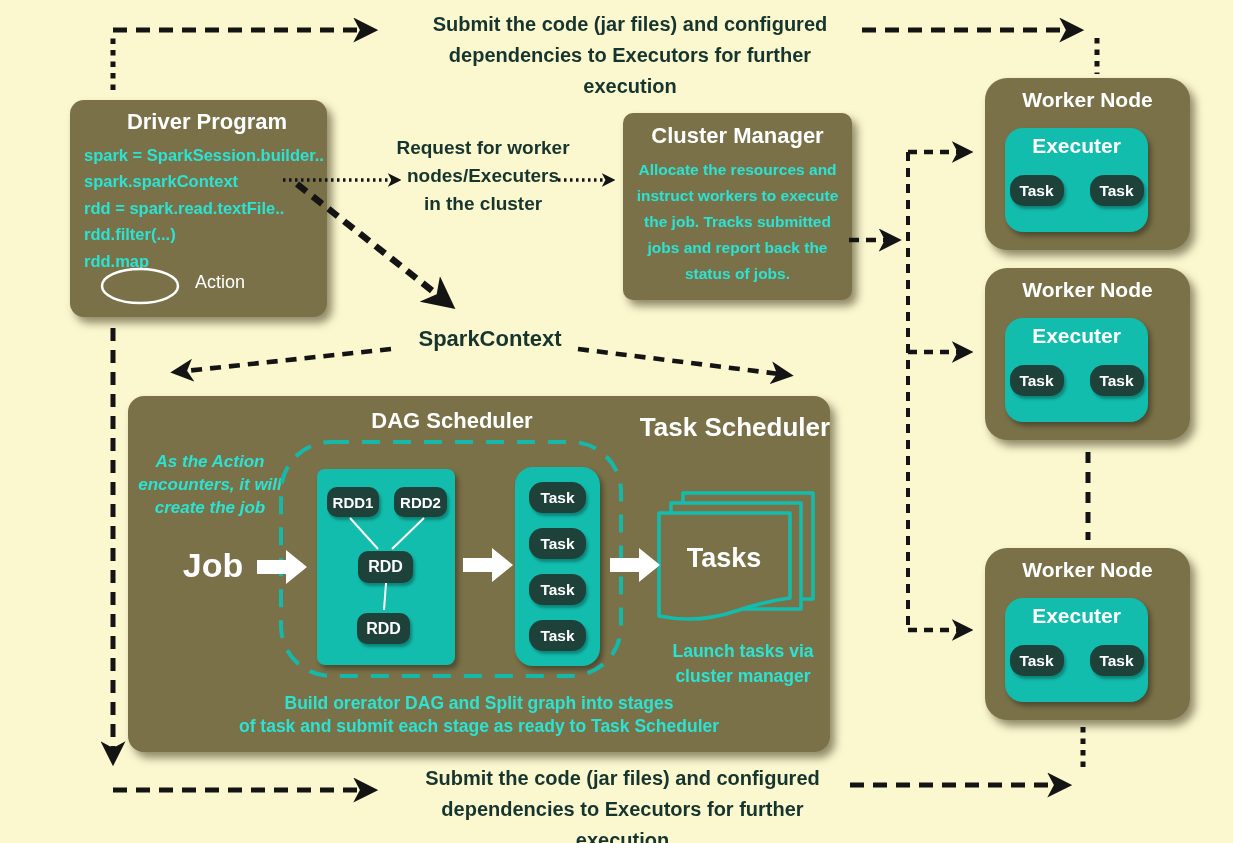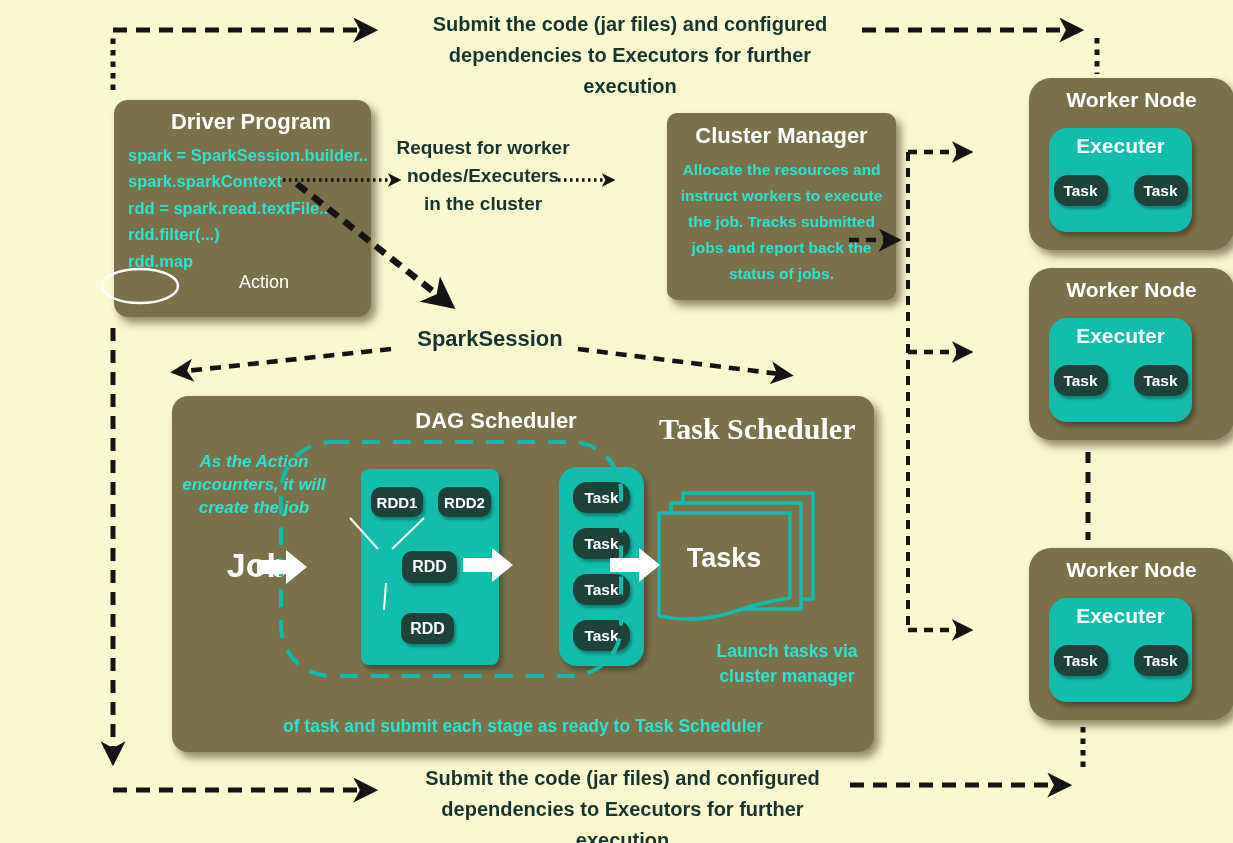--- a/index.html
+++ b/index.html
@@ -1,20 +1,20 @@
 <!DOCTYPE html>
 <html><head>
 <meta charset="utf-8">
 <style>
   html,body{margin:0;padding:0;background:#FBF7CF;}
   #canvas{position:relative;width:1233px;height:843px;background:#FBF7CF;
           font-family:"Liberation Sans",sans-serif;overflow:hidden;}
   .abs{position:absolute;}
   .box{position:absolute;background:#7A7148;border-radius:14px;
-       box-shadow:5px 6px 8px rgba(55,48,18,.55);margin-left:44px;}
+       box-shadow:5px 6px 8px rgba(55,48,18,.55);}
   .banner{position:absolute;color:#16352E;font-weight:bold;font-size:20px;
           line-height:31px;text-align:center;}
   .boxtitle{position:absolute;left:0;right:0;text-align:center;color:#fff;font-weight:bold;}
   .cyan{color:#2BE3D3;font-weight:bold;}
   .tealbox{position:absolute;background:#12BDAE;border-radius:8px;
            box-shadow:3px 4px 5px rgba(0,0,0,.35);}
   .pill{background:#1E423A;color:#fff;font-weight:bold;border-radius:14px;
         display:flex;align-items:center;justify-content:center;
         box-shadow:2px 3px 3px rgba(0,0,0,.3);}
   .pill.abs{position:absolute;}
@@ -54,25 +54,25 @@
     <span>Request for worker</span><br>
     <span>nodes/Executers</span><br>
     <span>in the cluster</span>
   </div>
 
   <div class="box" style="left:623px;top:113px;width:229px;height:187px;border-radius:10px;">
     <div class="boxtitle" style="top:10px;font-size:22px;">Cluster Manager</div>
     <div class="cyan abs" style="left:11px;right:11px;top:44px;text-align:center;font-size:15.5px;line-height:26px;">Allocate the resources and instruct workers to execute the job. Tracks submitted jobs and report back the status of jobs.</div>
   </div>
 
-  <div class="abs" style="left:400px;top:326px;width:180px;text-align:center;color:#16352E;font-weight:bold;font-size:22px;">SparkSession</div>
+  <div class="abs" style="left:400px;top:326px;width:180px;text-align:center;color:#16352E;font-weight:bold;font-size:22px;">SparkContext</div>
 
   <div class="box" style="left:128px;top:396px;width:702px;height:356px;border-radius:16px;">
     <div class="abs" style="left:204px;top:12px;width:240px;text-align:center;color:#fff;font-weight:bold;font-size:22px;">DAG Scheduler</div>
-    <div class="abs" style="left:487px;top:16px;width:240px;color:#fff;font-weight:bold;font-size:30px;font-family:Liberation Serif, serif;">Task Scheduler</div>
+    <div class="abs" style="left:487px;top:16px;width:240px;text-align:center;color:#fff;font-weight:bold;font-size:26px;">Task Scheduler</div>
 
     <div class="cyan abs" style="left:2px;top:54px;width:160px;text-align:center;font-size:17px;line-height:23px;font-style:italic;">
       <span>As the Action</span><br>
       <span>encounters, it will</span><br>
       <span>create the job</span>
     </div>
 
     <div class="abs" style="left:25px;top:150px;width:120px;text-align:center;color:#fff;font-weight:bold;font-size:34px;">Job</div>
 
     <div class="tealbox" style="left:189px;top:73px;width:138px;height:196px;">
@@ -88,21 +88,21 @@
       <div class="pill abs" style="left:14px;top:107px;width:57px;height:31px;font-size:15.5px;">Task</div>
       <div class="pill abs" style="left:14px;top:153px;width:57px;height:31px;font-size:15.5px;">Task</div>
     </div>
 
     <div class="cyan abs" style="left:520px;top:243px;width:190px;text-align:center;font-size:17.5px;line-height:25px;">
       <span>Launch tasks via</span><br>
       <span>cluster manager</span>
     </div>
 
     <div class="cyan abs" style="left:26px;top:296px;width:650px;text-align:center;font-size:17.5px;line-height:23px;">
-      <br>
+      <span>Build orerator DAG and Split graph into stages</span><br>
       <span>of task and submit each stage as ready  to Task Scheduler</span>
     </div>
   </div>
 
   <div class="box" style="left:985px;top:78px;width:205px;height:172px;border-radius:22px;">
     <div class="boxtitle wn-title">Worker Node</div>
     <div class="tealbox wn-teal">
       <div class="boxtitle wn-exec">Executer</div>
       <div class="wn-tasks">
         <div class="pill">Task</div>

